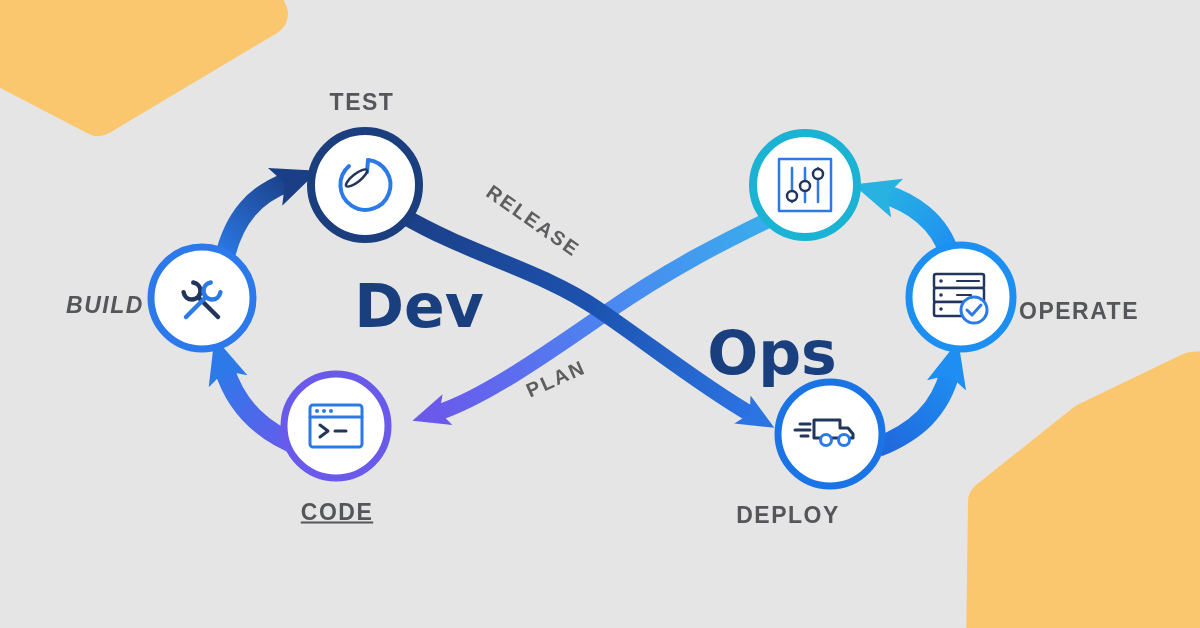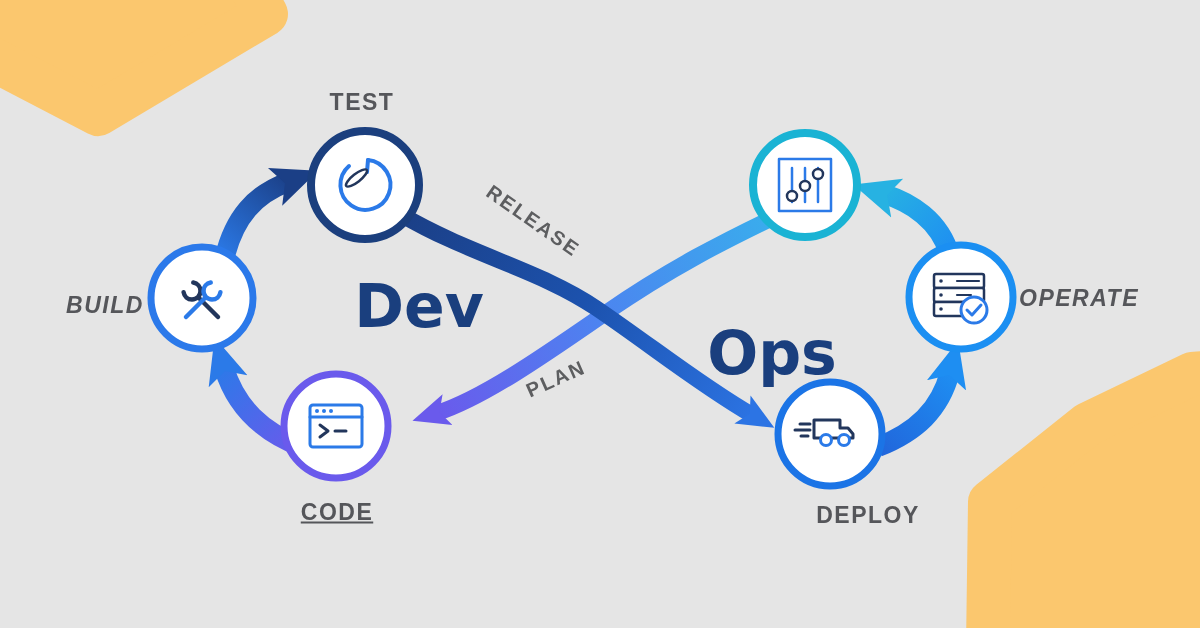--- a/index.html
+++ b/index.html
@@ -180,22 +180,22 @@
         <path d="M -30 -8 H -20" stroke="#22365C" stroke-width="3"></path>
         <path d="M -35 -2 H -20" stroke="#22365C" stroke-width="3"></path>
         <path d="M -29 4 H -22" stroke="#22365C" stroke-width="3"></path>
       </g>
     </g>
   </svg>
 
   <div class="stage-label" style="left:362px;top:102px;">TEST</div>
   <div class="stage-label" style="left:105px;top:305px;font-style:italic;">BUILD</div>
   <div class="stage-label" style="left:337px;top:512px;text-decoration:underline;">CODE</div>
-  <div class="stage-label" style="left:1079px;top:298px;font-style:italic;">OPERATE</div>
-  <div class="stage-label" style="left:868px;top:515px;">DEPLOY</div>
+  <div class="stage-label" style="left:1079px;top:311px;">OPERATE</div>
+  <div class="stage-label" style="left:788px;top:515px;">DEPLOY</div>
 
   <div class="flow-label release">RELEASE</div>
   <div class="flow-label plan">PLAN</div>
 
   <div class="big-title dev">Dev</div>
   <div class="big-title ops">Ops</div>
 
 </div>
 
 </body></html>

